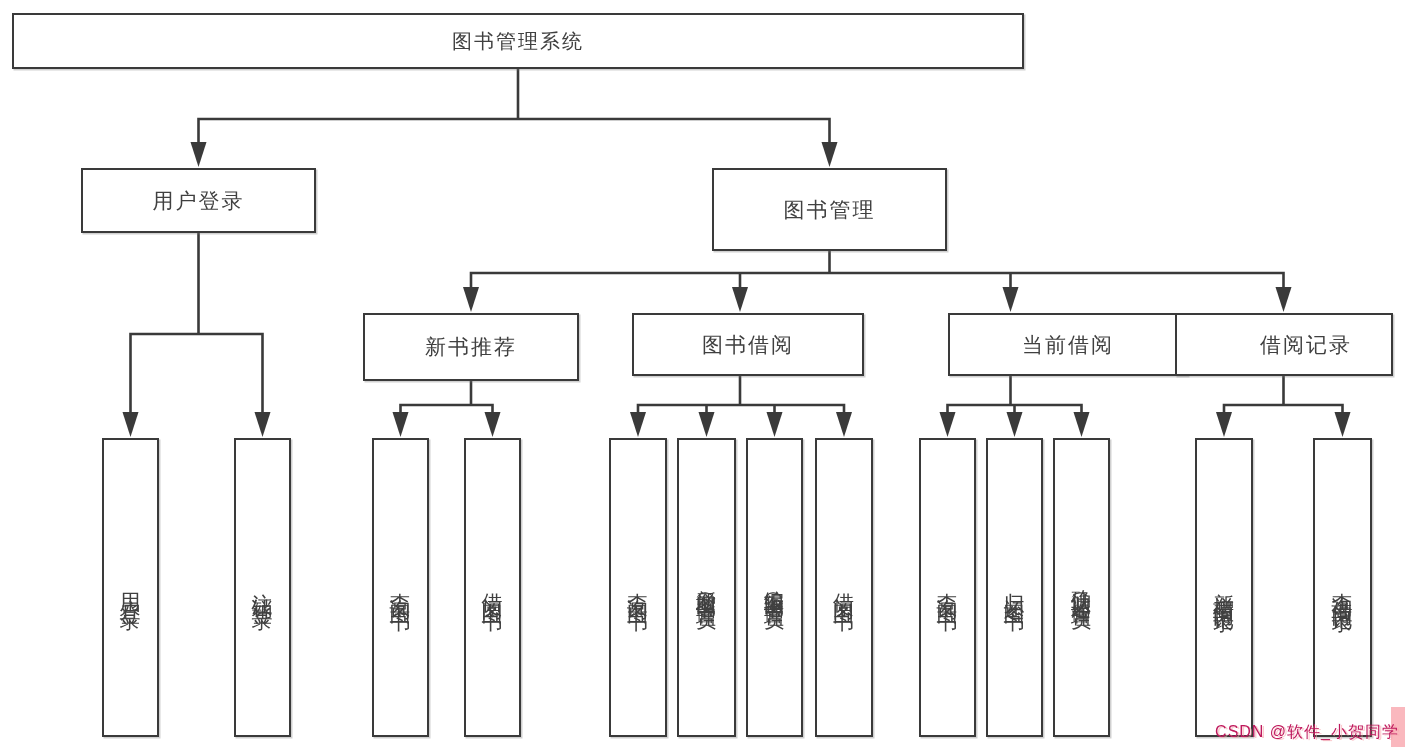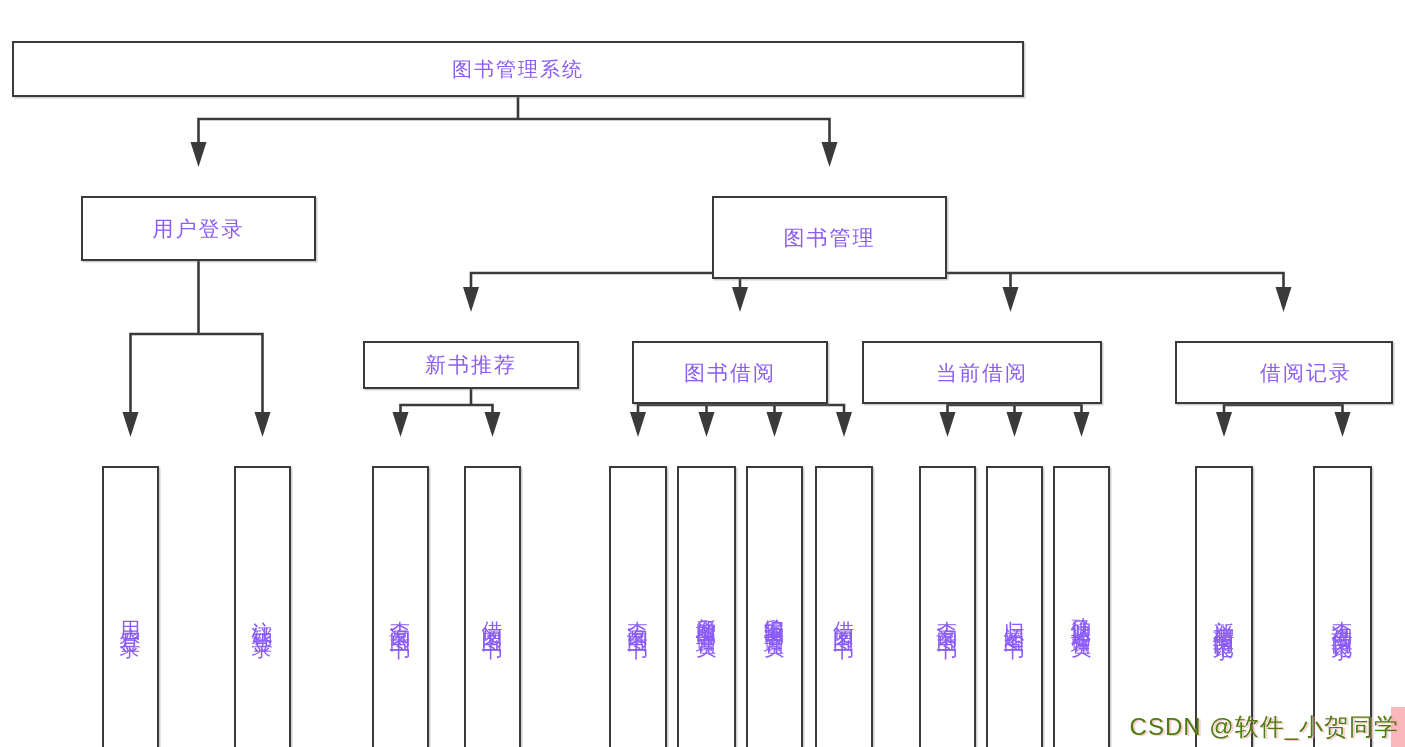--- a/index.html
+++ b/index.html
@@ -24,44 +24,43 @@
     pointer-events: none;
   }
   .box {
     position: absolute;
     box-sizing: border-box;
     background: #ffffff;
     border: 2.5px solid #3a3a3a;
     display: flex;
     align-items: center;
     justify-content: center;
-    color: #8b5cf6;
+    color: #404040;
     box-shadow: 1.5px 1.5px 0 rgba(120,120,120,0.35);
-    margin-top: 28px;
   }
   .hlabel {
     font-size: 21px;
     letter-spacing: 2px;
     white-space: nowrap;
   }
   .root .hlabel { font-size: 20px; }
   .vlabel {
     writing-mode: vertical-rl;
     text-orientation: mixed;
     font-size: 21px;
     line-height: 1;
     letter-spacing: 6px;
     white-space: nowrap;
   }
   .watermark {
     position: absolute;
     right: 6px;
     bottom: 4px;
-    font-size: 24px;
-    color: #4d7c0f;
+    font-size: 16px;
+    color: #be185d;
     letter-spacing: 1px;
     text-shadow: 2px 1px 0 rgba(248,160,168,0.55);
     z-index: 5;
     white-space: nowrap;
   }
   .watermark-accent {
     position: absolute;
     right: 0;
     bottom: 0;
     width: 14px;
@@ -135,27 +134,27 @@
     <span class="hlabel">图书管理系统</span>
   </div>
 
   <div class="box" style="left:81px; top:168px; width:235px; height:65px;">
     <span class="hlabel">用户登录</span>
   </div>
   <div class="box" style="left:712px; top:168px; width:235px; height:83px;">
     <span class="hlabel">图书管理</span>
   </div>
 
-  <div class="box" style="left:363px; top:313px; width:216px; height:48px;">
+  <div class="box" style="left:363px; top:313px; width:216px; height:68px;">
     <span class="hlabel">新书推荐</span>
   </div>
-  <div class="box" style="left:632px; top:313px; width:196px; height:63px;">
+  <div class="box" style="left:632px; top:313px; width:232px; height:63px;">
     <span class="hlabel">图书借阅</span>
   </div>
-  <div class="box" style="left:862px; top:313px; width:240px; height:63px;font-family:Liberation Mono, monospace;">
+  <div class="box" style="left:948px; top:313px; width:240px; height:63px;font-family:Liberation Mono, monospace;">
     <span class="hlabel">当前借阅</span>
   </div>
   <div class="box" style="left:1175px; top:313px; width:218px; height:63px;padding-left:44px;">
     <span class="hlabel">借阅记录</span>
   </div>
 
   <div class="box" style="left:102px; top:438px; width:57px; height:299px;">
     <span class="vlabel">用户登录</span>
   </div>
   <div class="box" style="left:234px; top:438px; width:57px; height:299px;">

